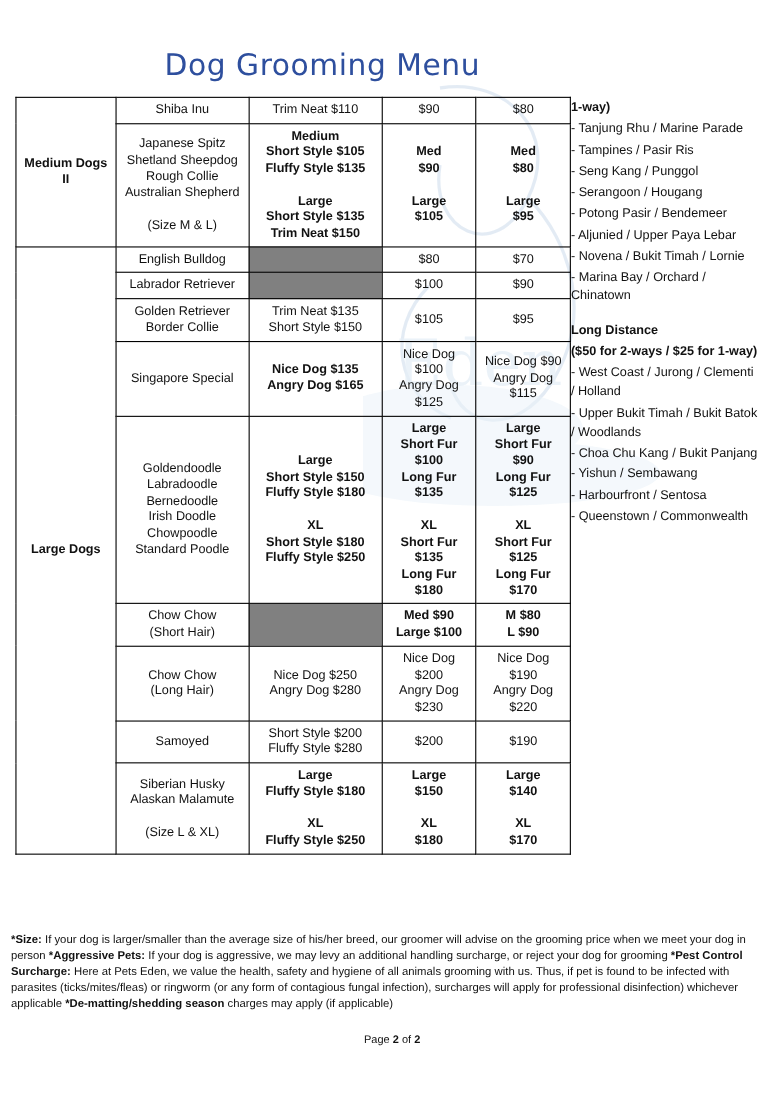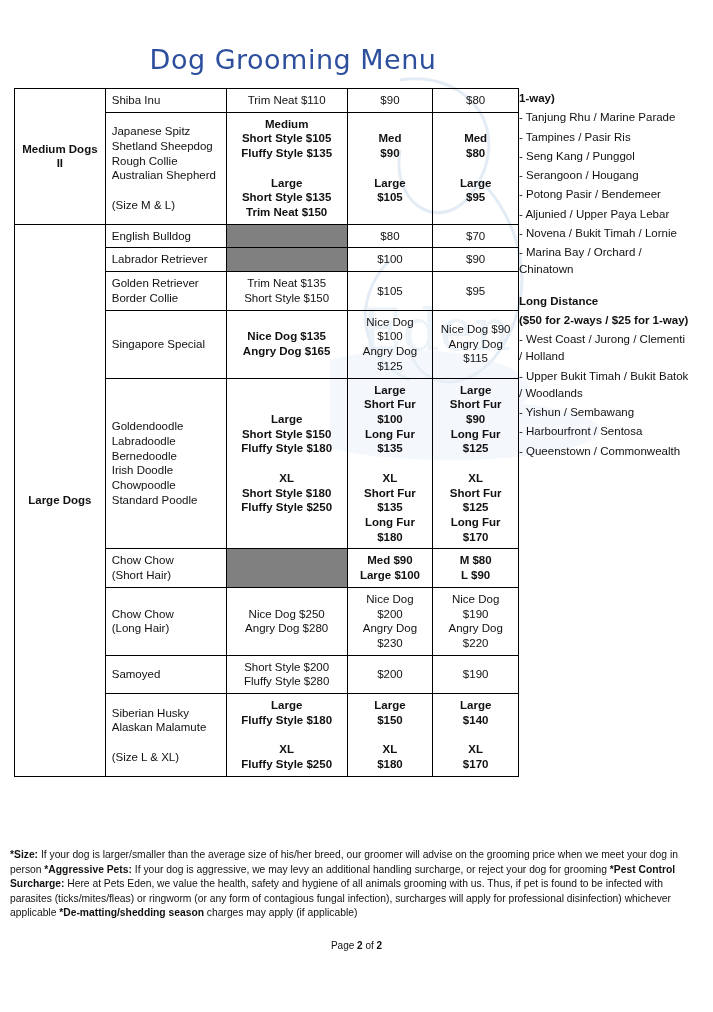--- a/index.html
+++ b/index.html
@@ -58,21 +58,21 @@
   table.menu td {
     border: 1px solid #000;
     padding: 4px 6px;
     font-size: 11.5px;
     color: #111;
     vertical-align: middle;
     line-height: 1.28;
     background: transparent;
   }
   .c-group { width: 90px; text-align: center; font-weight: bold; font-size: 11.5px;}
-  .c-breed { width: 120px; text-align: left; }
+  .c-breed { width: 120px; text-align: center; }
   .c-price1 { width: 120px; text-align: center; }
   .c-price2 { width: 85px; text-align: center; }
   .c-price3 { width: 85px; text-align: center; }
   .bold { font-weight: bold; margin-top: 40px; }
   .shaded { background: #808080 !important; }
   .small { font-size: 10.5px; }
   .cellwrap { white-space: pre-line; }
 
   .sidebar {
     width: 172px;
@@ -284,20 +284,21 @@
       <div class="blk">- Serangoon / Hougang</div>
       <div class="blk">- Potong Pasir / Bendemeer</div>
       <div class="blk">- Aljunied / Upper Paya Lebar</div>
       <div class="blk">- Novena / Bukit Timah / Lornie</div>
       <div class="blk">- Marina Bay / Orchard / Chinatown</div>
       <div class="gap"></div>
       <div class="head blk">Long Distance</div>
       <div class="head blk">($50 for 2-ways / $25 for 1-way)</div>
       <div class="blk">- West Coast / Jurong / Clementi / Holland</div>
       <div class="blk">- Upper Bukit Timah / Bukit Batok / Woodlands</div>
+      <div class="blk">- Choa Chu Kang / Bukit Panjang</div>
       <div class="blk">- Yishun / Sembawang</div>
       <div class="blk">- Harbourfront / Sentosa</div>
       <div class="blk">- Queenstown / Commonwealth</div>
     </div>
   </div>
 
   <div class="footnotes">
     <b>*Size:</b><span> If your dog is larger/smaller than the average size of his/her breed, our groomer will advise on the grooming price when we meet your dog in person </span><b>*Aggressive Pets:</b><span> If your dog is aggressive, we may levy an additional handling surcharge, or reject your dog for grooming </span><b>*Pest Control Surcharge:</b><span> Here at Pets Eden, we value the health, safety and hygiene of all animals grooming with us. Thus, if pet is found to be infected with parasites (ticks/mites/fleas) or ringworm (or any form of contagious fungal infection), surcharges will apply for professional disinfection) whichever applicable </span><b>*De-matting/shedding season</b><span> charges may apply (if applicable)</span>
   </div>
 

